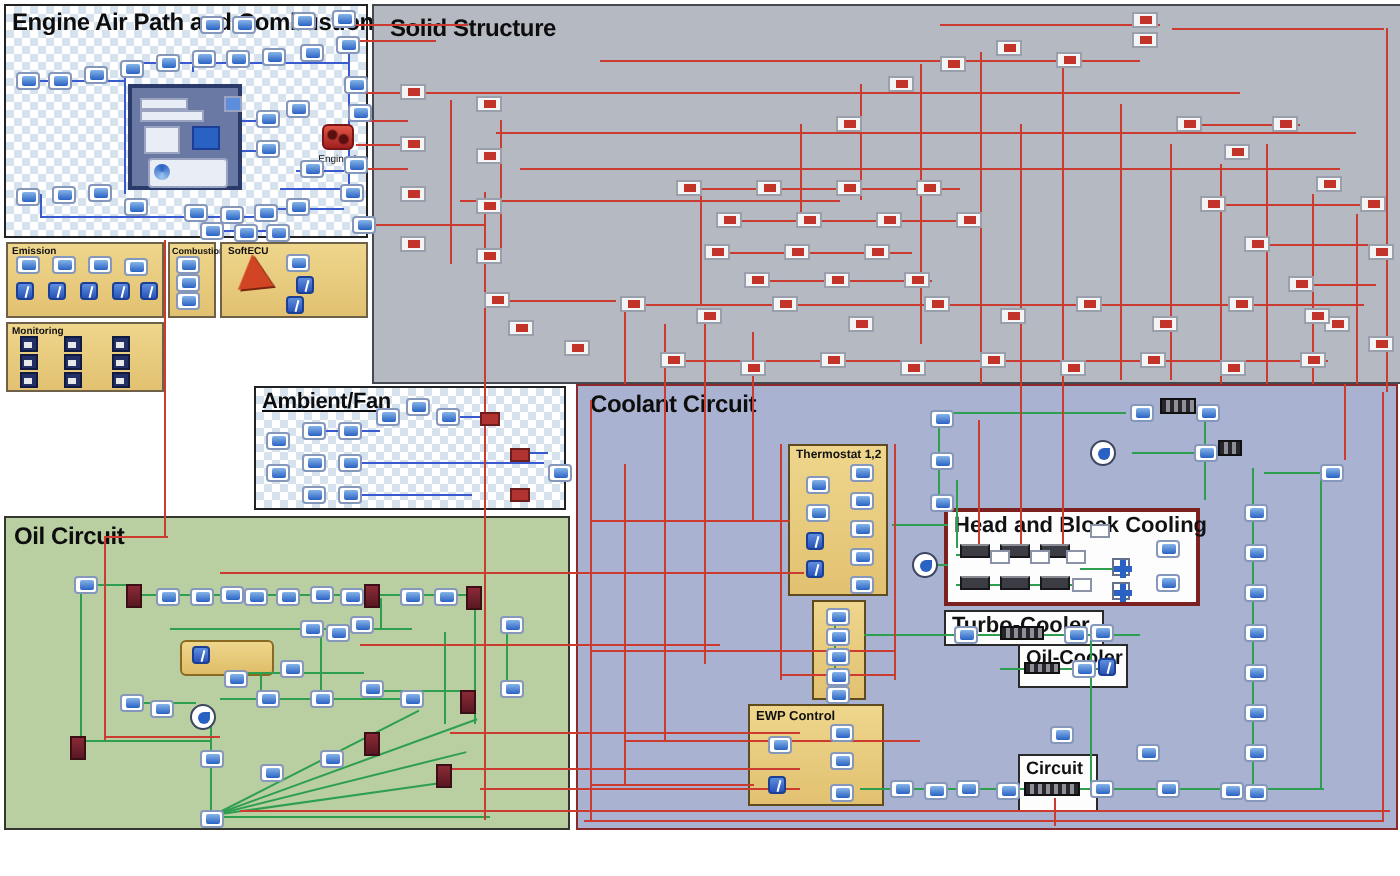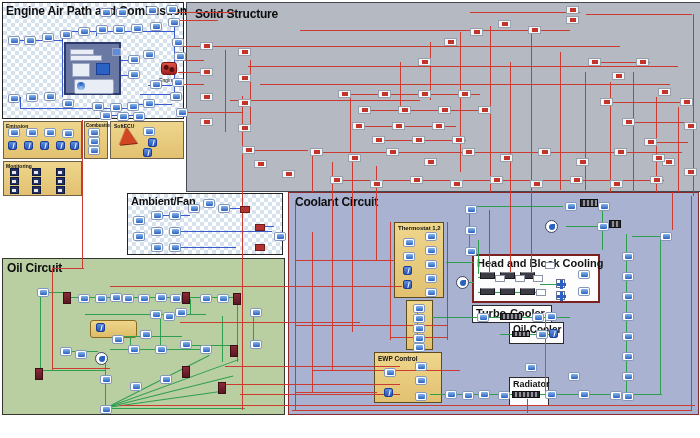--- a/index.html
+++ b/index.html
@@ -62,21 +62,21 @@
 
   <div class="region checker" style="left:2px;top:2px;width:182px;height:117px;border:1px solid #222;">
     <div class="rt" style="left:3px;top:1px;font-size:12px;">Engine Air Path and Combustion</div>
   </div>
 
   <div class="region" style="left:186px;top:2px;width:565px;height:190px;background:#b5b9c2;border:1px solid #45484f;">
     <div class="rt" style="left:8px;top:4px;font-size:12px;">Solid Structure</div>
   </div>
 
   <div class="region checker" style="left:127px;top:193px;width:156px;height:62px;border:1px solid #222;">
-    <div class="rt" style="left:3px;top:1px;font-size:11px;">Ambient/Fan</div>
+    <div class="rt" style="left:3px;top:1px;font-size:11px;text-decoration:underline;">Ambient/Fan</div>
   </div>
 
   <div class="region" style="left:2px;top:258px;width:283px;height:157px;background:#b9cfa2;border:1px solid #33372f;">
     <div class="rt" style="left:4px;top:2px;font-size:12px;">Oil Circuit</div>
   </div>
 
   <div class="region" style="left:288px;top:192px;width:411px;height:223px;background:#a9b2d0;border:1px solid #8b2a2a;">
     <div class="rt" style="left:6px;top:2px;font-size:12px;">Coolant Circuit</div>
   </div>
 
@@ -104,21 +104,21 @@
   <div class="panel whitebox" style="left:472px;top:254px;width:128px;height:49px;border:2px solid #7c2020;">
     <div class="pt" style="left:3px;top:1px;font-size:11px;">Head and Block Cooling</div>
   </div>
   <div class="panel whitebox" style="left:472px;top:305px;width:80px;height:18px;">
     <div class="pt" style="left:3px;top:1px;font-size:11px;">Turbo-Cooler</div>
   </div>
   <div class="panel whitebox" style="left:509px;top:322px;width:55px;height:22px;">
     <div class="pt" style="left:3px;top:1px;font-size:10px;">Oil-Cooler</div>
   </div>
   <div class="panel whitebox" style="left:509px;top:377px;width:40px;height:29px;">
-    <div class="pt" style="left:3px;top:1px;font-size:9px;">Radiator</div>
+    <div class="pt" style="left:3px;top:1px;font-size:9px;">Circuit</div>
   </div>
 
   <div class="maskpanel">
     <div class="mp" style="left:4px;top:5px;width:22px;height:4px;"></div>
     <div class="mp" style="left:4px;top:11px;width:30px;height:4px;"></div>
     <div class="mp" style="left:6px;top:19px;width:16px;height:12px;"></div>
     <div class="mp" style="left:30px;top:19px;width:12px;height:10px;background:#2a62c4;border-color:#1c3f96;"></div>
     <div class="mp" style="left:8px;top:35px;width:38px;height:13px;border-radius:2px;"></div>
     <div style="position:absolute;left:11px;top:38px;width:8px;height:8px;border-radius:50%;background:conic-gradient(#2a62c4,#9cc4ee,#2a62c4);"></div>
     <div class="mp" style="left:46px;top:4px;width:7px;height:6px;background:#5d8ede;"></div>

